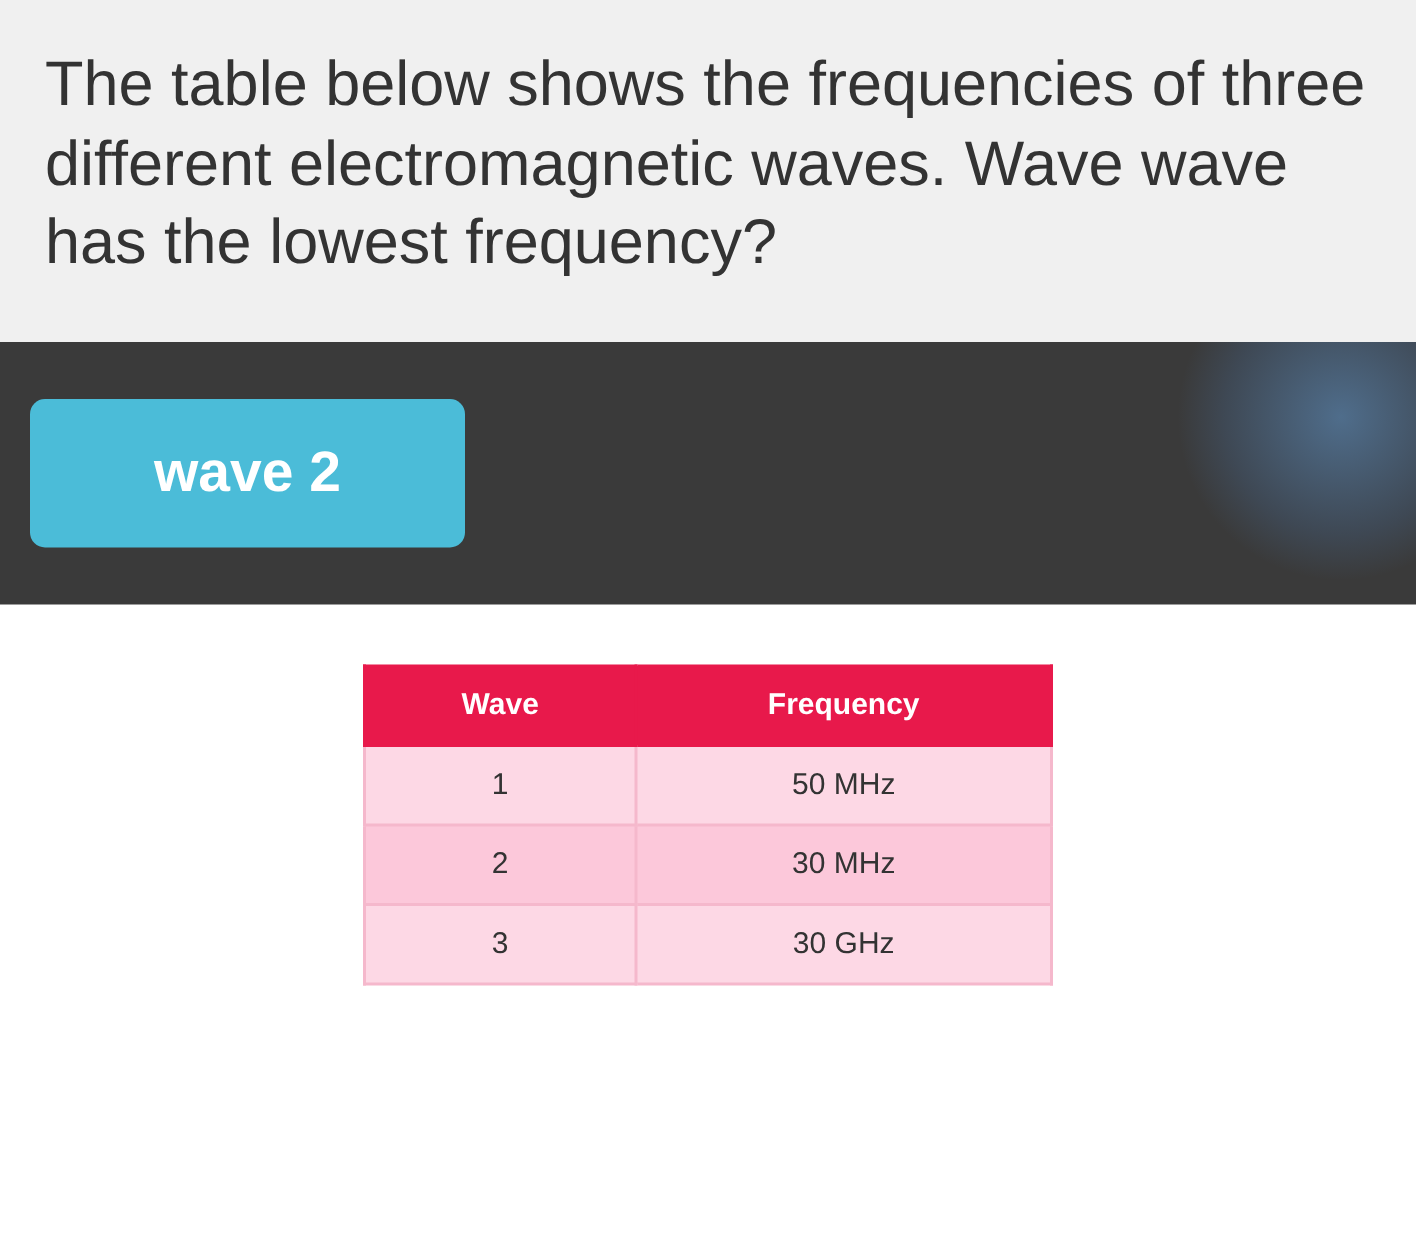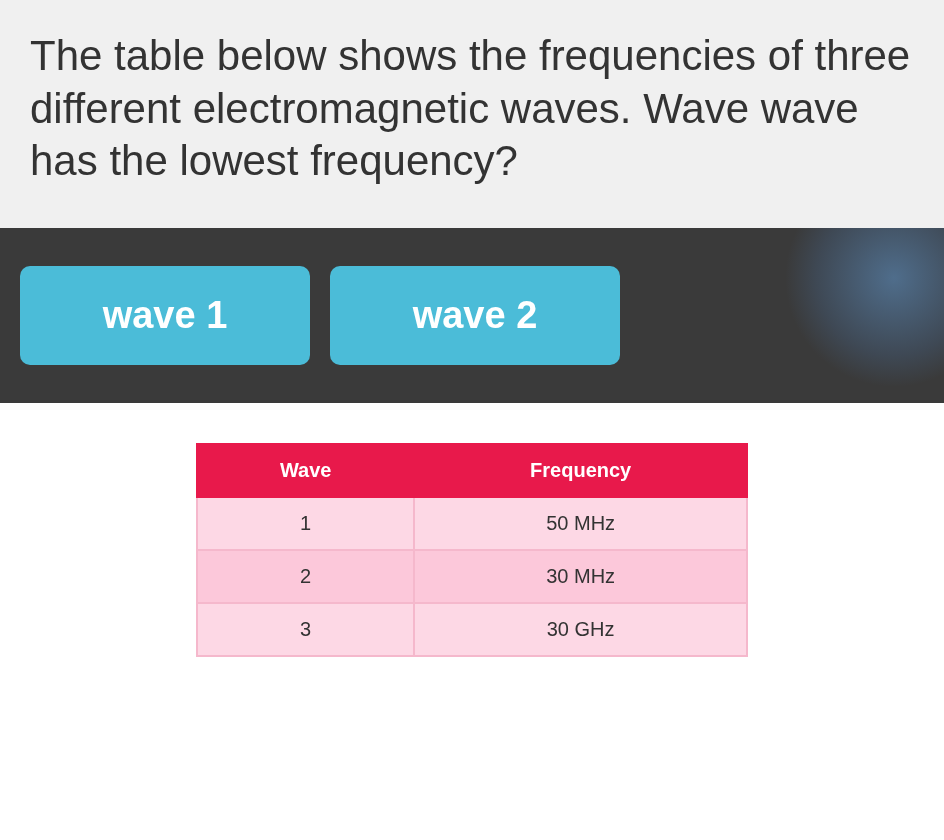--- a/index.html
+++ b/index.html
@@ -68,21 +68,21 @@
 
     .table-section {
       background: #ffffff;
       padding: 40px 0 40px 0;
       display: flex;
       justify-content: center;
     }
 
     .data-table {
       border-collapse: collapse;
-      width: 552px;
+      width: 460px;
     }
 
     .data-table thead tr th {
       background: #e8194b;
       color: #ffffff;
       font-size: 20px;
       font-weight: 600;
       padding: 14px 20px;
       text-align: center;
       border: 2px solid #e8194b;
@@ -106,21 +106,20 @@
     }
   </style>
 </head>
 <body>
 
 <section class="question-section">
   <p class="question-text">The table below shows the frequencies of three different electromagnetic waves. Wave wave has the lowest frequency?</p>
 </section>
 
 <section class="answer-section">
-  <button class="answer-btn">wave 1</button>
   <button class="answer-btn">wave 2</button>
 </section>
 
 <section class="table-section">
   <table class="data-table">
     <thead>
       <tr>
         <th>Wave</th>
         <th>Frequency</th>
       </tr>

